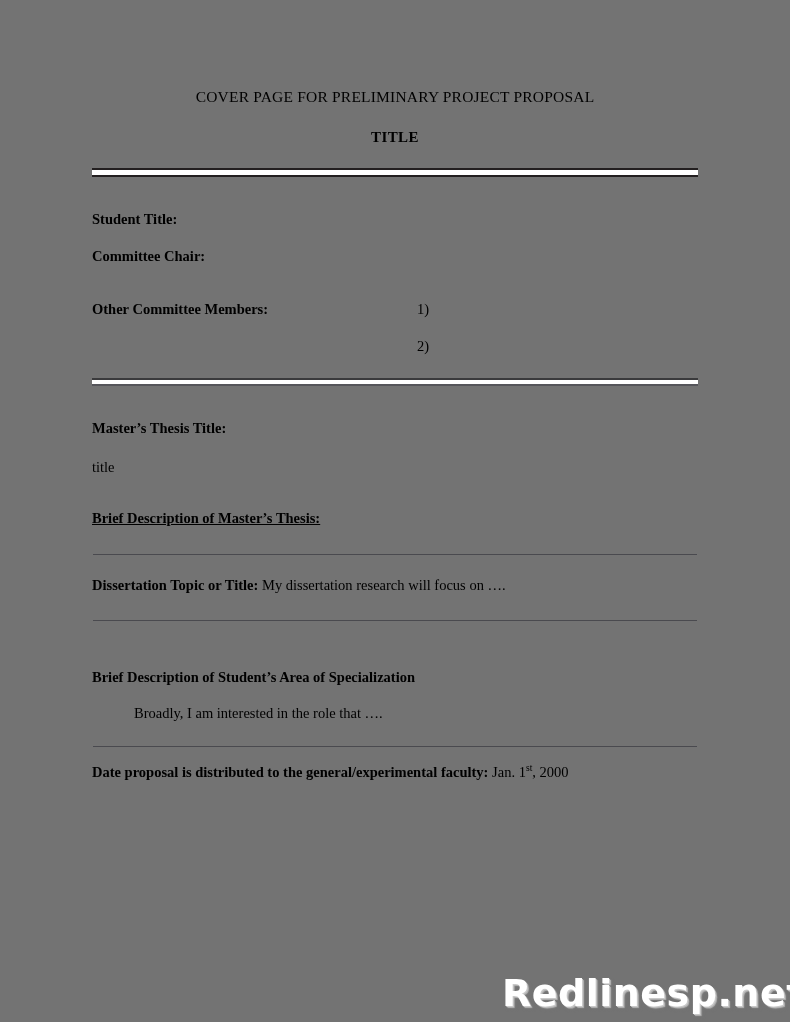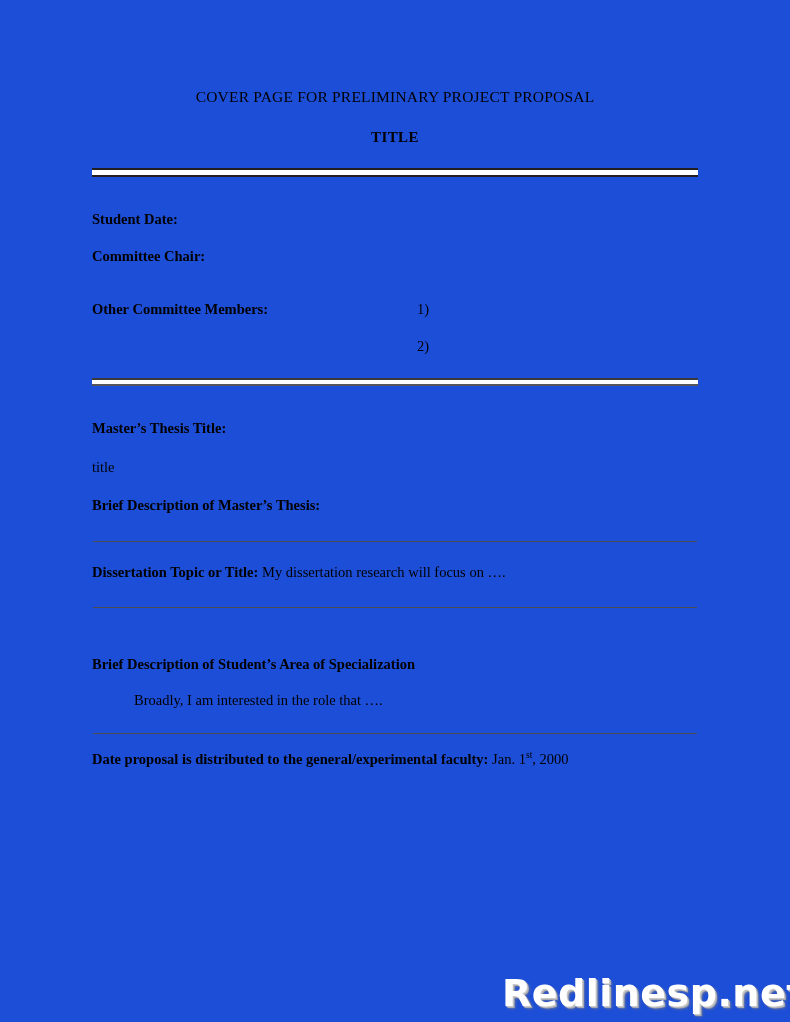--- a/index.html
+++ b/index.html
@@ -13,21 +13,21 @@
     background: #ffffff;
     font-family: "Liberation Serif", "DejaVu Serif", serif;
     color: #000000;
     position: relative;
     overflow: hidden;
   }
 
   .page {
     position: absolute;
     inset: 0;
-    background: #1d4ed8;
+    background: #737373;
   }
 
   
   .doc-header {
     padding-top: 88px;
     text-align: center;
   }
   .doc-header .main-title {
     font-size: 15.5px;
     letter-spacing: 0.2px;
@@ -134,21 +134,21 @@
     <div class="sub-title">TITLE</div>
   </div>
 
   <div class="rule-wrap rule-top">
     <div class="rule-heavy"></div>
   </div>
 
   <div class="block rel" style="margin-top:34px;">
 
     <div class="field-row">
-      <span class="lbl">Student Date:</span>
+      <span class="lbl">Student Title:</span>
       <span class="txt" style="margin-left:8px;"></span>
     </div>
 
     <div class="field-row" style="margin-top:20px;align-items:center;">
       <span class="lbl">Committee Chair:</span>
       <span class="txt" style="margin-left:8px;"></span>
     </div>
 
     <div class="field-row rel" style="margin-top:36px;">
       <span class="lbl">Other Committee Members:</span>
@@ -163,21 +163,21 @@
 
   <div class="rule-wrap rule-second">
     <div class="rule-heavy secondary"></div>
   </div>
 
   <div class="block" style="margin-top:34px;">
     <div class="lbl">Master’s Thesis Title:</div>
 
     <div class="txt" style="margin-top:22px;">title</div>
 
-    <div class="lbl" style="margin-top:21px;">Brief Description of Master’s Thesis:</div>
+    <div class="lbl" style="margin-top:34px;text-decoration:underline;">Brief Description of Master’s Thesis:</div>
 
   </div>
 
   <div class="rule-wrap" style="margin-top:27px;">
     <div class="rule-thin"></div>
   </div>
 
   <div class="block" style="margin-top:22px;">
     <div style="font-size:14.5px;">
       <span class="lbl">Dissertation Topic or Title:</span><span class="txt">&nbsp;</span><span class="txt">My dissertation research will focus on ….</span>

